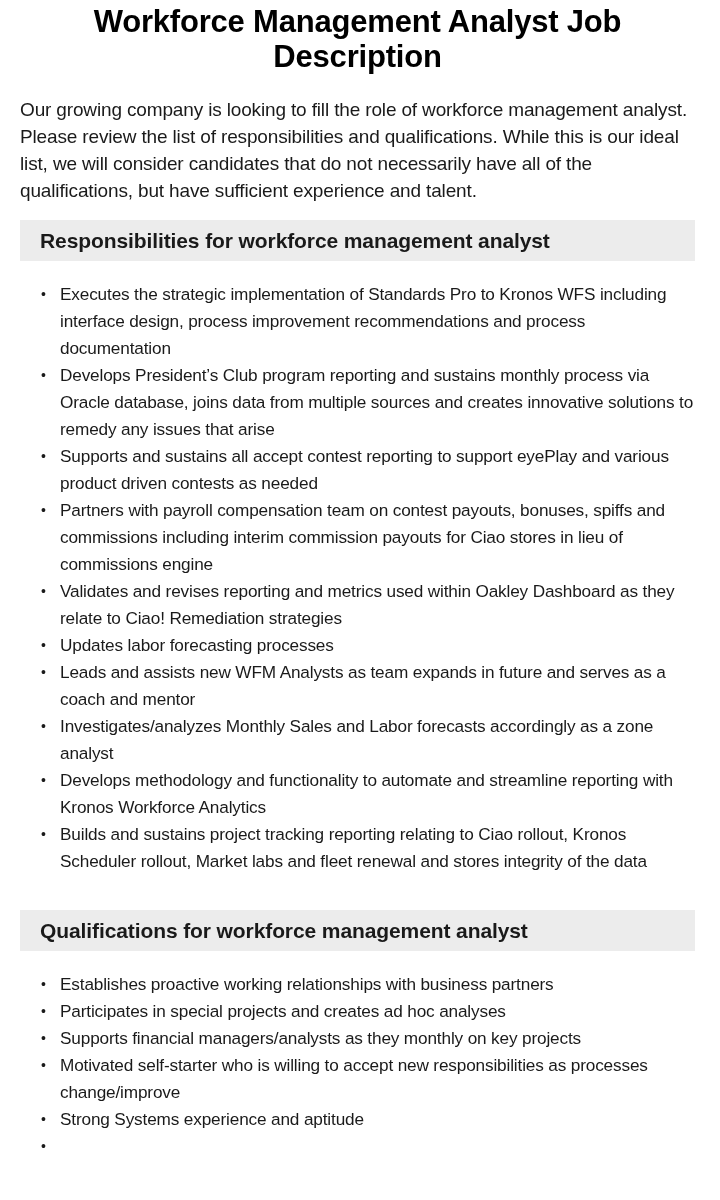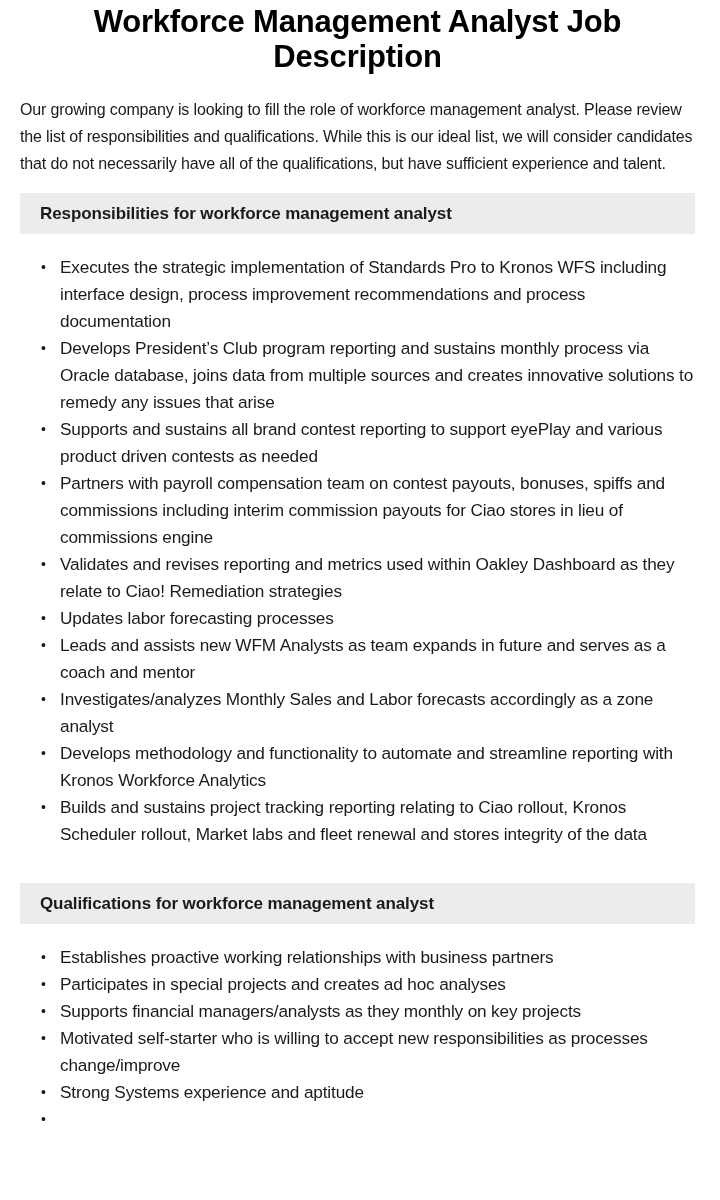--- a/index.html
+++ b/index.html
@@ -16,34 +16,34 @@
       padding-top: 4px;
       font-size: 31px;
       line-height: 35px;
       font-weight: bold;
       text-align: center;
       color: #000;
       letter-spacing: -0.2px;
     }
     .intro {
       margin: 22px 0 0 0;
-      font-size: 16px;
+      font-size: 19px;
       line-height: 27px;
       letter-spacing: -0.15px;
     }
     .section-header {
       margin-top: 16px;
       background: #ececec;
       height: 41px;
       display: flex;
       align-items: center;
       padding-left: 20px;
     }
     .section-header span {
-      font-size: 17px;
+      font-size: 21px;
       font-weight: bold;
       color: #1a1a1a;
       letter-spacing: -0.1px;
     }
     ul {
       list-style: none;
       margin: 0;
       padding: 0 0 0 40px;
     }
     ul.resp { margin-top: 20px; }
@@ -68,21 +68,21 @@
 <div class="page">
   <h1>Workforce Management Analyst Job Description</h1>
   <p class="intro">Our growing company is looking to fill the role of workforce management analyst. Please review the list of responsibilities and qualifications. While this is our ideal list, we will consider candidates that do not necessarily have all of the qualifications, but have sufficient experience and talent.</p>
 
   <div class="section-header">
     <span>Responsibilities for workforce management analyst</span>
   </div>
   <ul class="resp">
     <li><span class="bullet">•</span><span>Executes the strategic implementation of Standards Pro to Kronos WFS including interface design, process improvement recommendations and process documentation</span></li>
     <li><span class="bullet">•</span><span>Develops President’s Club program reporting and sustains monthly process via Oracle database, joins data from multiple sources and creates innovative solutions to remedy any issues that arise</span></li>
-    <li><span class="bullet">•</span><span>Supports and sustains all brand contest reporting to support eyePlay and various product driven contests as needed</span></li>
+    <li><span class="bullet">•</span><span>Supports and sustains all accept contest reporting to support eyePlay and various product driven contests as needed</span></li>
     <li><span class="bullet">•</span><span>Partners with payroll compensation team on contest payouts, bonuses, spiffs and commissions including interim commission payouts for Ciao stores in lieu of commissions engine</span></li>
     <li><span class="bullet">•</span><span>Validates and revises reporting and metrics used within Oakley Dashboard as they relate to Ciao! Remediation strategies</span></li>
     <li><span class="bullet">•</span><span>Updates labor forecasting processes</span></li>
     <li><span class="bullet">•</span><span>Leads and assists new WFM Analysts as team expands in future and serves as a coach and mentor</span></li>
     <li><span class="bullet">•</span><span>Investigates/analyzes Monthly Sales and Labor forecasts accordingly as a zone analyst</span></li>
     <li><span class="bullet">•</span><span>Develops methodology and functionality to automate and streamline reporting with Kronos Workforce Analytics</span></li>
     <li><span class="bullet">•</span><span>Builds and sustains project tracking reporting relating to Ciao rollout, Kronos Scheduler rollout, Market labs and fleet renewal and stores integrity of the data</span></li>
   </ul>
 
   <div class="section-header q">

